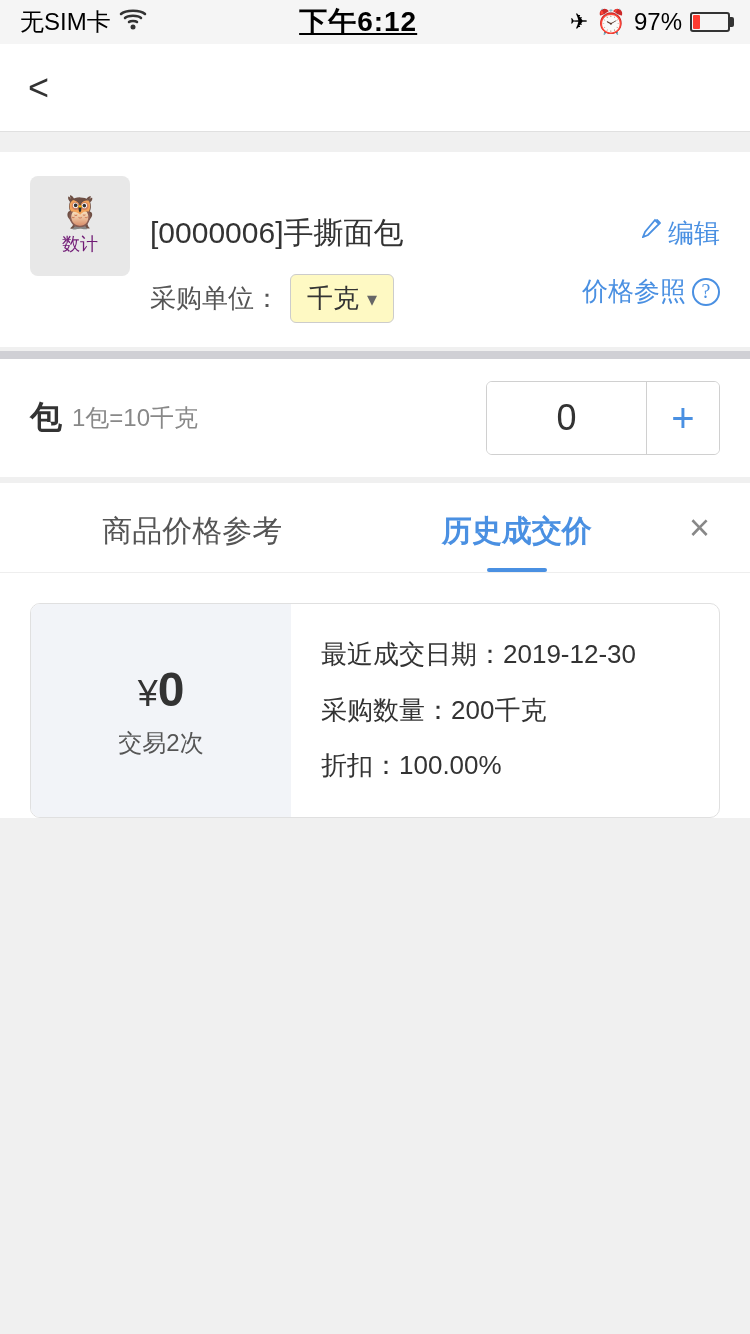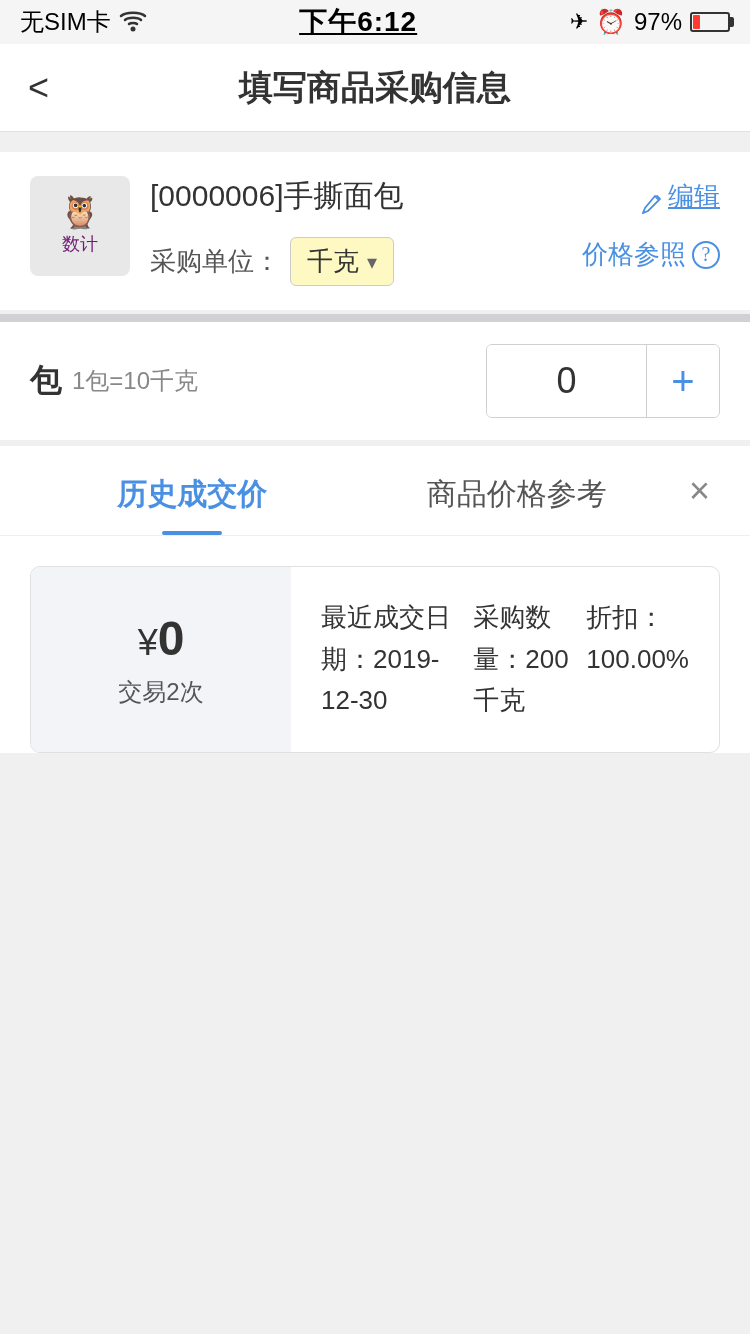--- a/index.html
+++ b/index.html
@@ -20,21 +20,21 @@
       background: #f5f5f5;
       display: flex;
       align-items: center;
       justify-content: space-between;
       padding: 0 20px;
       font-size: 26px;
       font-weight: 500;
     }
     .status-left {
       display: flex;
-      align-items: flex-end;
+      align-items: center;
       gap: 8px;
       font-size: 24px;
     }
     .status-center {
       font-size: 28px;
       font-weight: 600;
       letter-spacing: 1px;
       text-decoration: underline;
     }
     .status-right {
@@ -134,39 +134,39 @@
       color: #888;
       line-height: 1;
     }
     .owl-label {
       font-size: 18px;
       color: #701a75;
       margin-top: 4px;
     }
     .product-info {
       flex: 1;
+      margin-top: 37px;
     }
     .product-title-row {
       display: flex;
       justify-content: space-between;
       align-items: center;
     }
     .product-name {
       font-size: 30px;
       color: #333;
       font-weight: 500;
     }
     .edit-btn {
       font-size: 26px;
       color: #4a90e2;
       display: flex;
-      align-items: flex-end;
+      align-items: flex-start;
       gap: 4px;
       cursor: pointer;
-      text-decoration: underline;
     }
     .purchase-unit-row {
       display: flex;
       align-items: flex-start;
       justify-content: space-between;
       margin-top: 20px;
     }
     .purchase-unit-label {
       font-size: 26px;
       color: #555;
@@ -342,21 +342,21 @@
     }
     .history-trade-count {
       font-size: 24px;
       color: #555;
       margin-top: 10px;
     }
     .history-detail-section {
       flex: 1;
       padding: 30px 30px;
       display: flex;
-      flex-direction: row;
+      flex-direction: column;
       justify-content: center;
       gap: 14px;
     }
     .history-detail-item {
       font-size: 26px;
       color: #333;
       line-height: 1.6;
     }
 
     
@@ -389,21 +389,20 @@
     <span class="battery-icon">
       <span class="battery-body">
         <span class="battery-fill"></span>
       </span>
     </span>
   </div>
 </div>
 
 <div class="nav-bar">
   <span class="nav-back">&lt;</span>
-  <span class="nav-title">填写商品采购信息</span>
 </div>
 
 <div class="main-content">
 
   <div class="product-card">
     <div class="product-header">
       <div class="product-image">
         <div class="product-image-inner">
           <span class="owl-icon">🦉</span>
           <span class="owl-label">数计</span>
@@ -447,26 +446,26 @@
       <span class="quantity-unit-hint">1包=10千克</span>
     </div>
     <div class="quantity-input-group">
       <div class="quantity-value">0</div>
       <div class="quantity-plus">+</div>
     </div>
   </div>
 
   <div class="tabs-panel">
     <div class="tabs-header">
+      <div class="tab-item inactive">
+        <span>商品价格参考</span>
+      </div>
       <div class="tab-item active">
         <span>历史成交价</span>
         <div class="tab-active-bar"></div>
-      </div>
-      <div class="tab-item inactive">
-        <span>商品价格参考</span>
       </div>
       <span class="tab-close">×</span>
     </div>
 
     <div class="history-card">
       <div class="history-price-section">
         <div class="history-price">
           <span class="history-price-currency">¥</span><span>0</span>
         </div>
         <div class="history-trade-count">交易2次</div>

